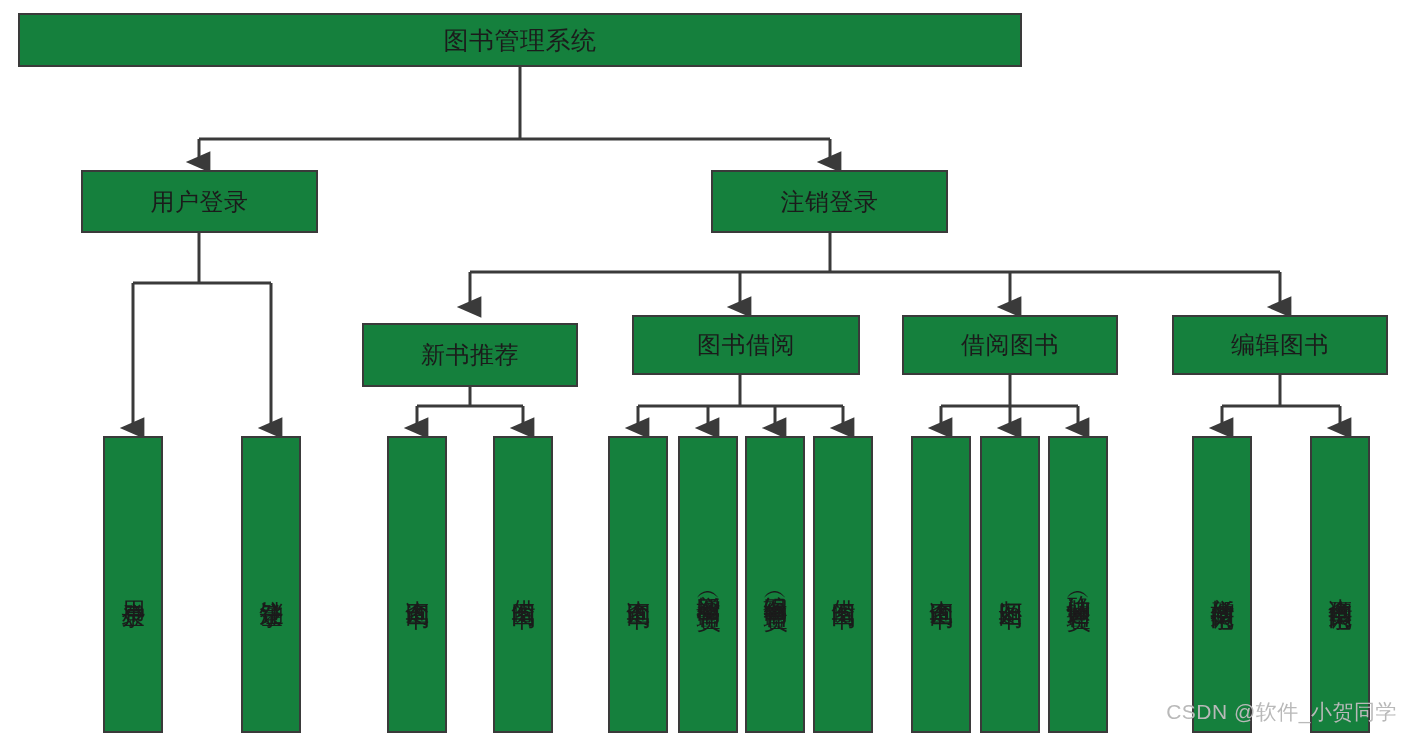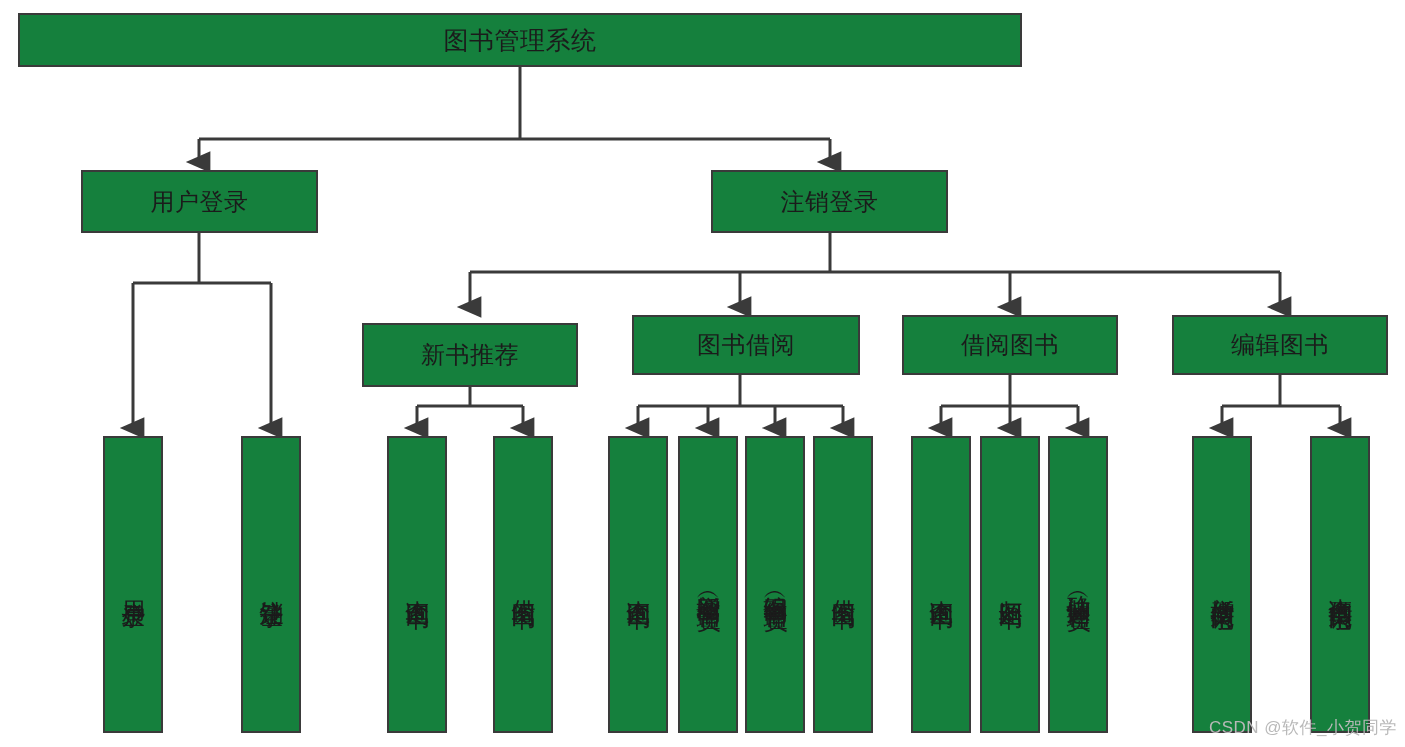--- a/index.html
+++ b/index.html
@@ -57,22 +57,22 @@
     writing-mode: vertical-rl;
     text-orientation: upright;
     font-size: 24px;
     line-height: 1.04;
     letter-spacing: 2px;
     white-space: nowrap;
   }
   #watermark {
     position: absolute;
     right: 8px;
-    bottom: 8px;
-    font-size: 17px;
+    bottom: 21px;
+    font-size: 21px;
     color: #b9b9b9;
     white-space: nowrap;
     letter-spacing: 0.5px;
   }
 </style>
 </head>
 <body>
 
 <div id="stage">
 

